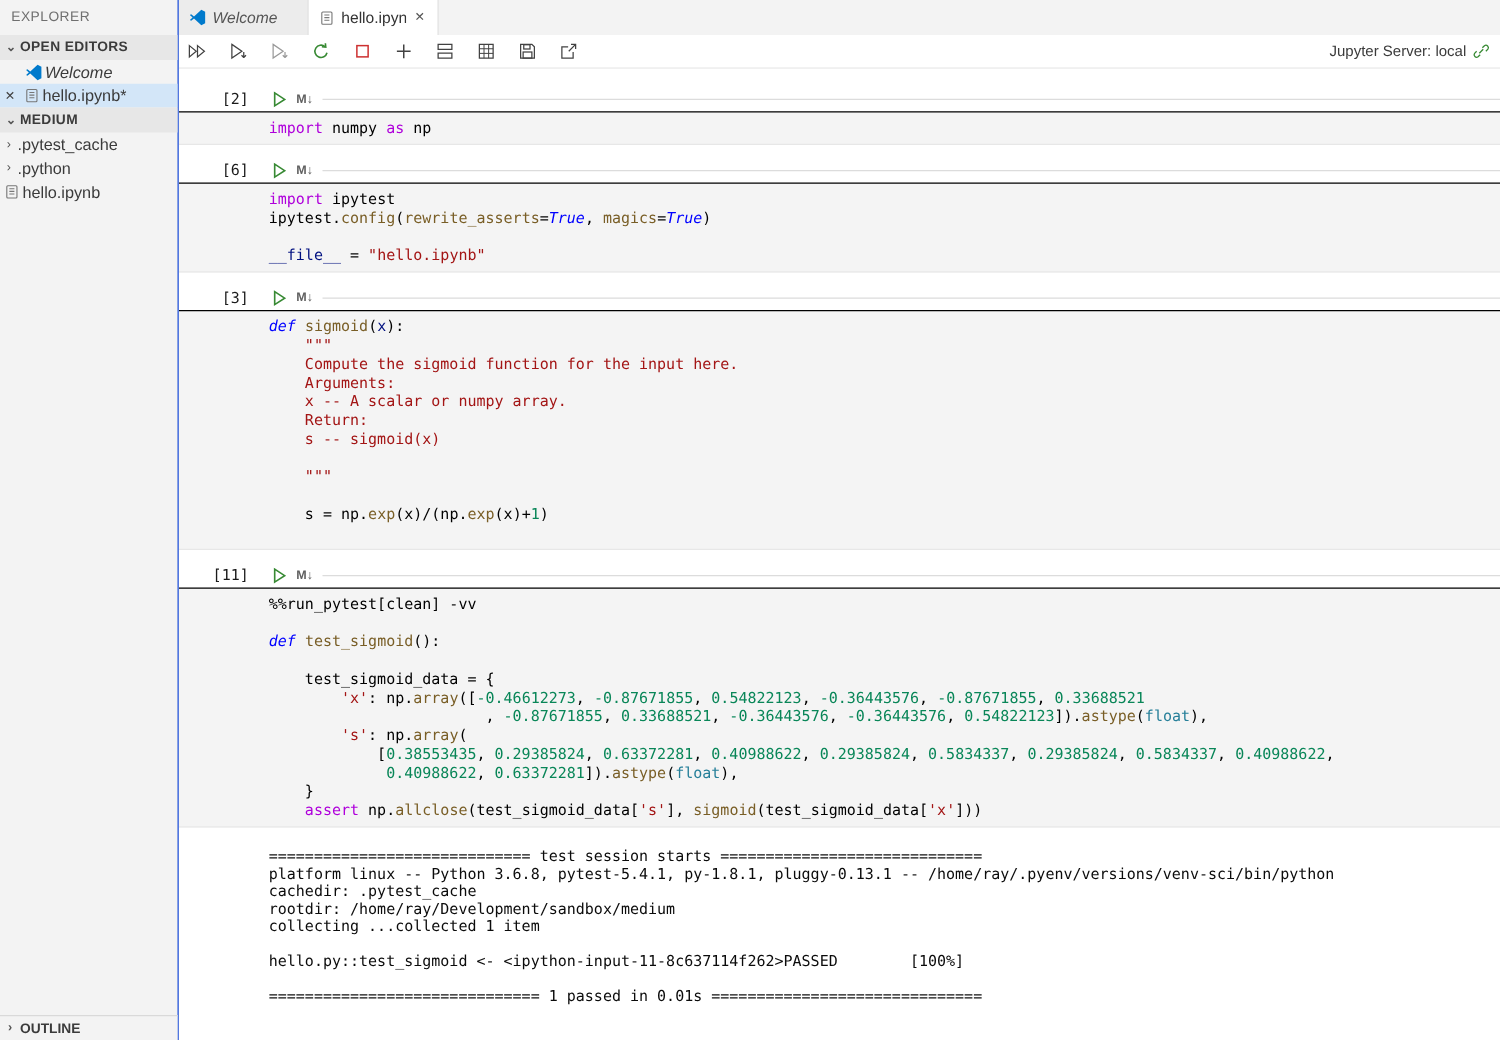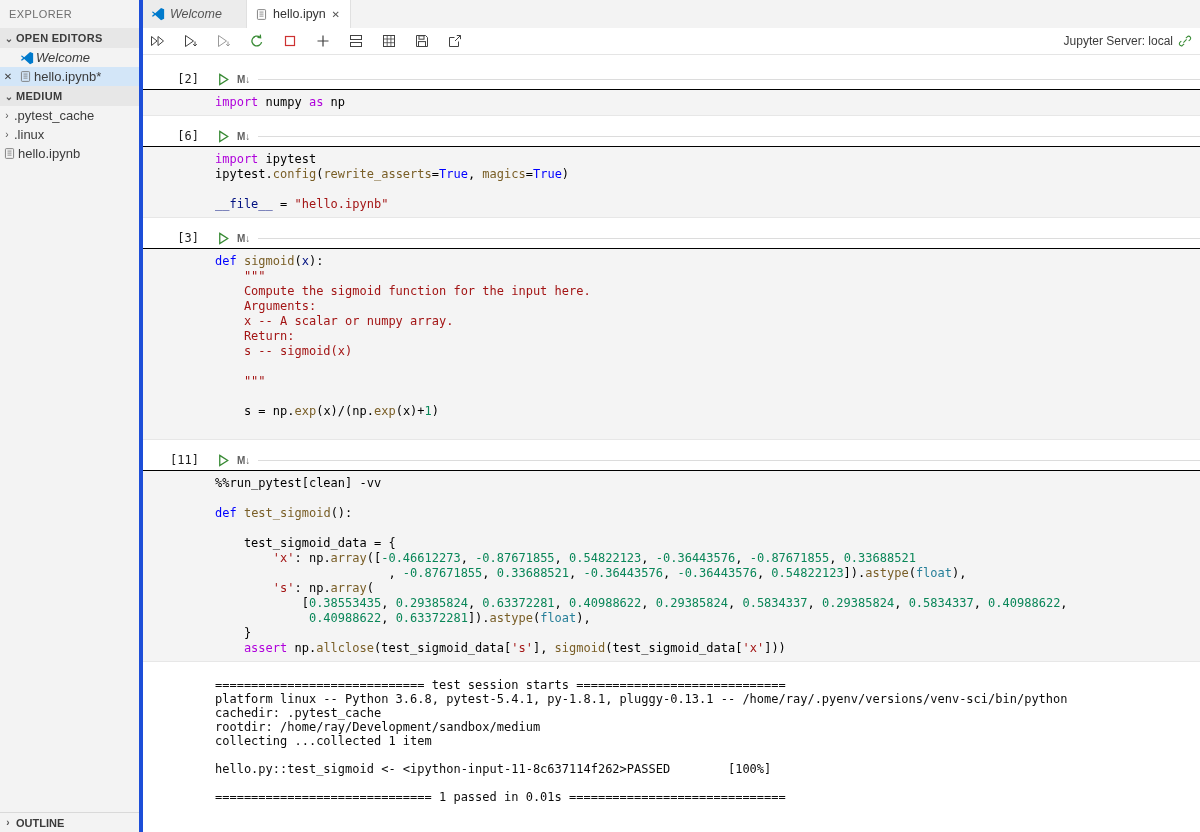--- a/index.html
+++ b/index.html
@@ -2,21 +2,21 @@
 <html style="--c-kw: #AF00DB; --c-df: #0000FF; --c-fn: #795E26; --c-st: #A31515; --c-nm: #098658; --c-ty: #267F99; --c-va: #001080;"><head>
 <meta charset="utf-8">
 <style>
   * { box-sizing: border-box; margin: 0; padding: 0; }
   html,body { width:1200px; height:832px; overflow:hidden; background:#fff;
               font-family:"Liberation Sans", sans-serif; }
   .app { display:flex; width:1200px; height:832px; }
 
   
   .sidebar { position:relative; width:143px; height:832px; background:#f3f3f3;
-             border-right:4px solid #1d4ed8; flex:0 0 143px; font-size:13px; color:#3b3b3b; }
+             border-right:1px solid #1d4ed8; flex:0 0 143px; font-size:13px; color:#3b3b3b; }
   .sidebar-title { height:28px; line-height:28px; padding-left:9px; font-size:11px;
                    color:#6f6f6f; letter-spacing:.4px; }
   .section-header { height:20px; display:flex; align-items:center; background:#e7e7e7;
                     font-size:11px; font-weight:bold; color:#3b3b3b; padding-left:2px; letter-spacing:.3px; }
   .section-header .chev { width:14px; text-align:center; font-size:10px; color:#555; }
   .srow { height:19px; display:flex; align-items:center; cursor:pointer; }
   .srow .chev { width:14px; text-align:center; font-size:10px; color:#555; }
   .srow.selected { background:#d3e6f8; }
   .srow .file-ico { width:18px; display:flex; justify-content:center; align-items:center; }
   .srow .close-x { width:16px; text-align:center; font-size:10px; color:#424242; }
@@ -52,21 +52,21 @@
   .exec-count { width:56px; text-align:right; font-family:"DejaVu Sans Mono", monospace;
                 font-size:12px; color:#1b1b1b; }
   .cell-run { background:none; border:none; margin-left:14px; width:20px; height:18px;
               display:flex; align-items:center; justify-content:center; cursor:pointer; }
   .cell-md { background:none; border:none; margin-left:4px; font-size:10px; font-weight:bold;
              color:#616161; cursor:pointer; font-family:"Liberation Sans", sans-serif; }
   .cell-rule { flex:1; height:1px; background:#dcdcdc; margin-left:8px; }
   .code-area { background:#f4f4f4; border-top:1px solid #000000; border-bottom:1px solid #e7e7e7;
                padding:5px 8px 5px 72px; font-family:"DejaVu Sans Mono", monospace; font-size:12px; }
   .code-line { white-space:pre; line-height:15px; min-height:15px; color:#000; }
-  .tok-kw{color:var(--c-kw);} .tok-df{color:var(--c-df);} .tok-fn{color:var(--c-fn);margin-top:44px;}
+  .tok-kw{color:var(--c-kw);} .tok-df{color:var(--c-df);font-style:italic;} .tok-fn{color:var(--c-fn);margin-top:44px;}
   .tok-st{color:var(--c-st);} .tok-nm{color:var(--c-nm);} .tok-ty{color:var(--c-ty);}
   .tok-va{color:var(--c-va);} .tok-pl{color:#000;}
   .cell-output { padding:16px 8px 0 72px; font-family:"DejaVu Sans Mono", monospace; font-size:12px; }
   .out-line { white-space:pre; line-height:14px; min-height:14px; color:#0b0b0b; }
 </style>
 </head>
 <body>
 
 <div class="app">
 
@@ -102,21 +102,21 @@
       <span class="chev">⌄</span>
       <span>MEDIUM</span>
     </div>
 
     <div class="srow">
       <span class="chev">›</span>
       <span class="lbl">.pytest_cache</span>
     </div>
     <div class="srow">
       <span class="chev">›</span>
-      <span class="lbl">.linux</span>
+      <span class="lbl">.python</span>
     </div>
     <div class="srow">
       <span class="file-ico">
         <svg width="13" height="13" viewBox="0 0 16 16">
             <rect x="3" y="2" width="10" height="12" rx="1" fill="none" stroke="#777" stroke-width="1.1"></rect>
             <path d="M5.5 5h5M5.5 7.5h5M5.5 10h5" stroke="#777" stroke-width="1"></path>
           </svg>
       </span>
       <span class="lbl">hello.ipynb</span>
     </div>

